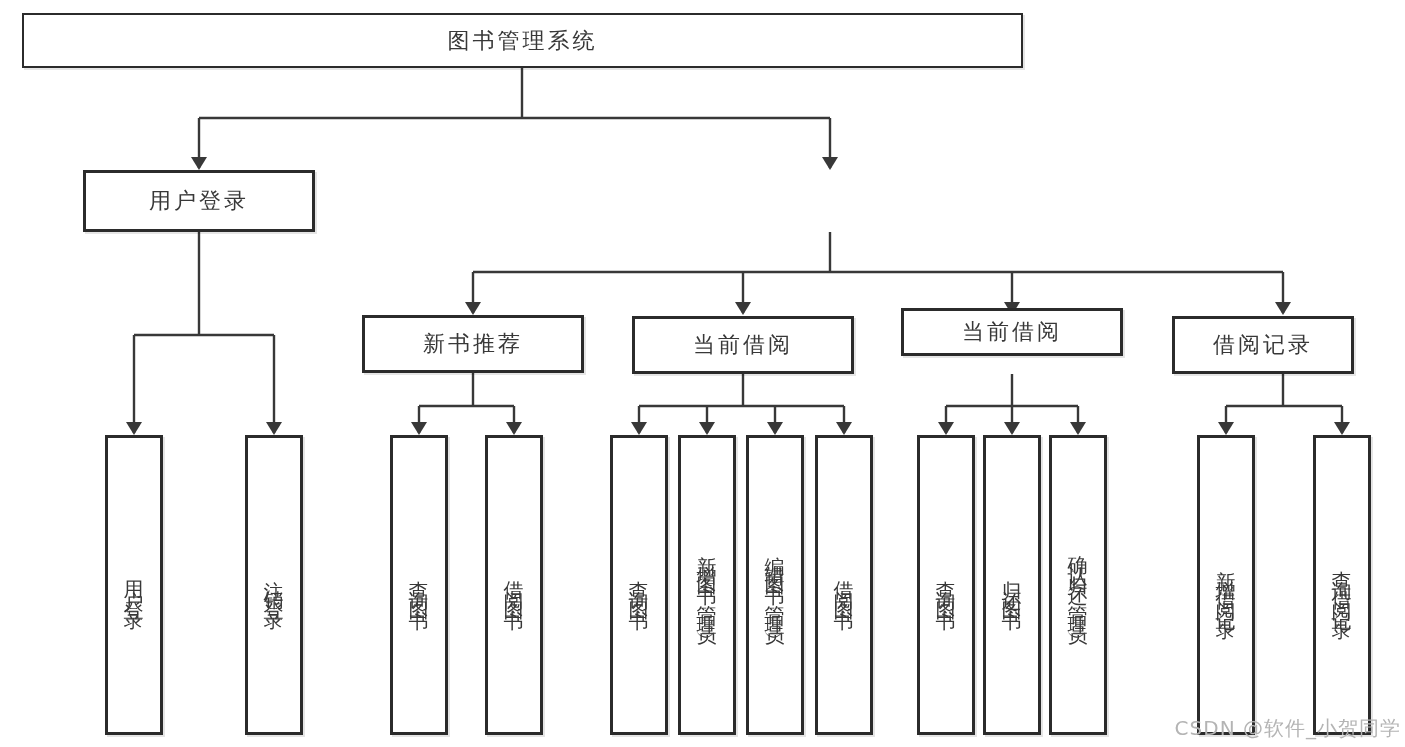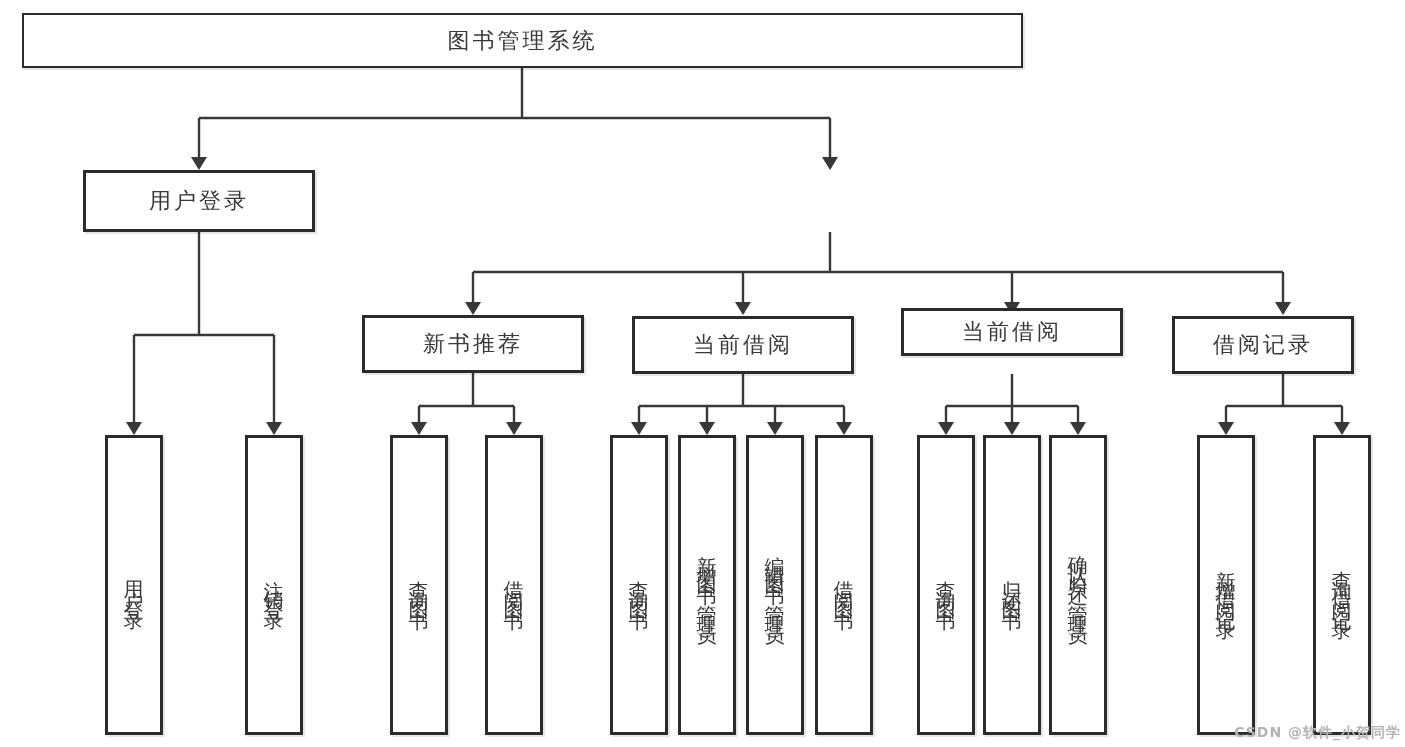--- a/index.html
+++ b/index.html
@@ -21,21 +21,21 @@
     box-shadow:2px 2px 0 rgba(0,0,0,0.10);
   }
   .h-node{font-size:22px;letter-spacing:3px;white-space:nowrap;}
   .root-node{border-width:2.5px;}
   .leaf span{
     writing-mode:vertical-rl;text-orientation:mixed;
     font-size:20px;letter-spacing:10px;line-height:1;
   }
   .watermark{
     position:absolute;right:4px;bottom:5px;z-index:5;
-    font-size:14px;letter-spacing:1px;color:var(--watermark);white-space:nowrap;font-weight:bold;
+    font-size:20px;letter-spacing:1px;color:var(--watermark);white-space:nowrap;
   }
 </style>
 </head>
 <body>
 
 <div class="stage">
 
   <svg class="wires" width="1405" height="747" viewBox="0 0 1405 747">
     <defs>
       <marker id="arw" markerUnits="userSpaceOnUse" markerWidth="16" markerHeight="18" refX="11" refY="8" orient="auto">

